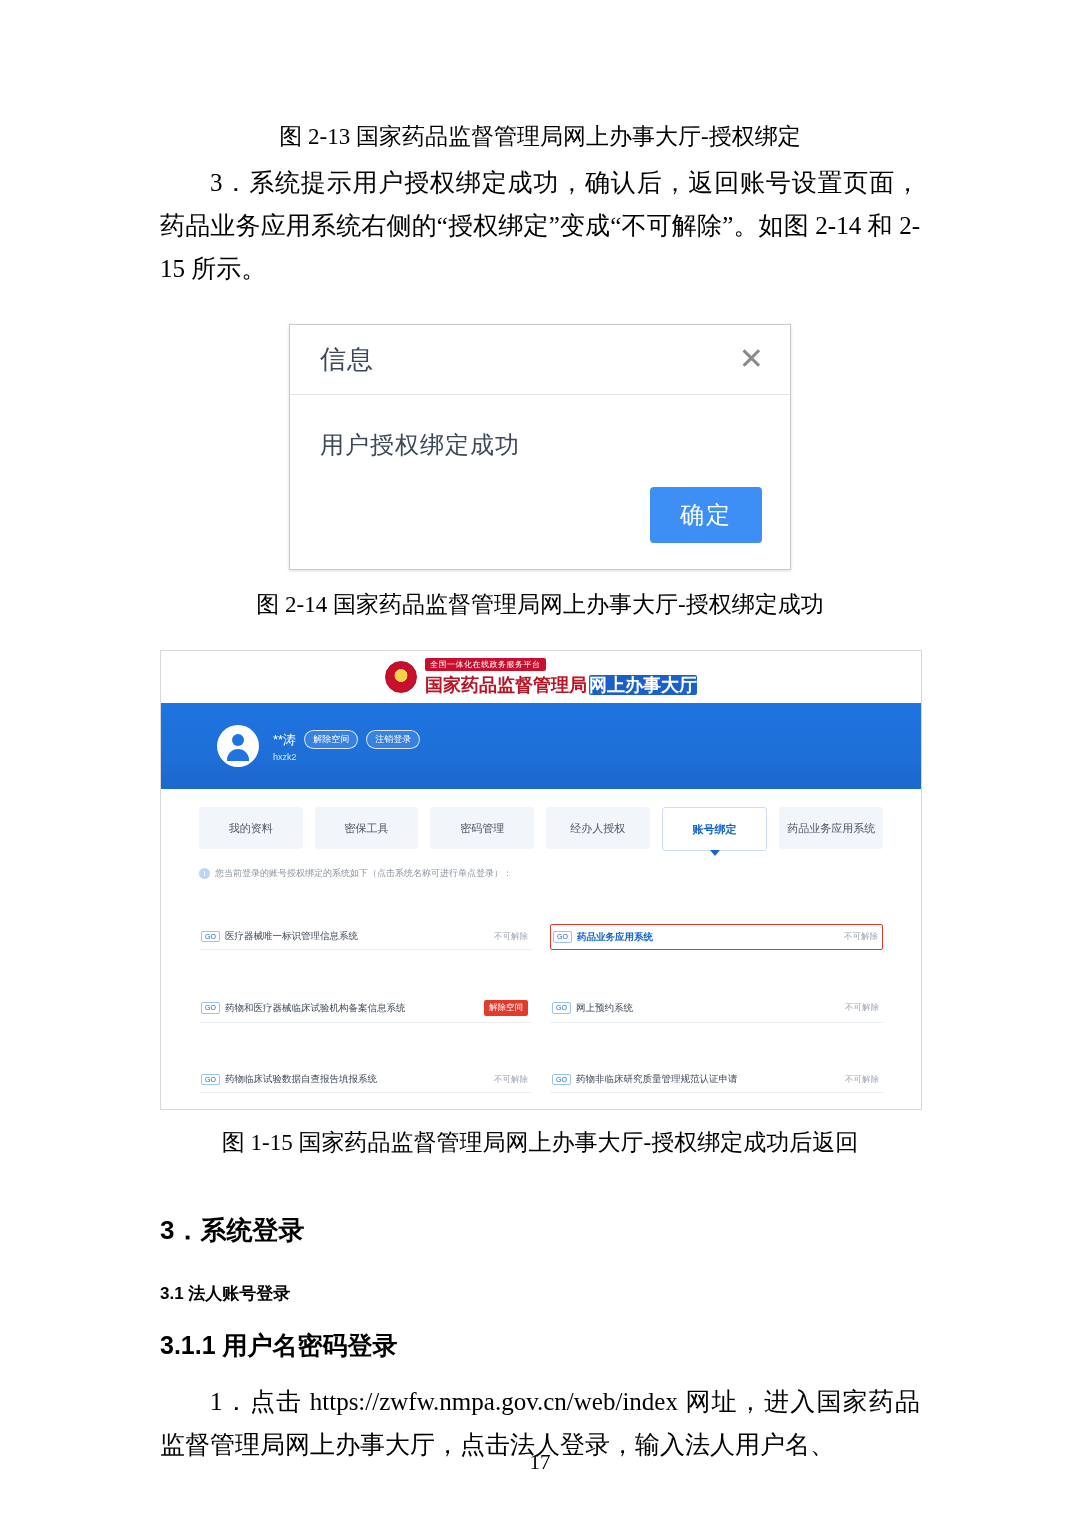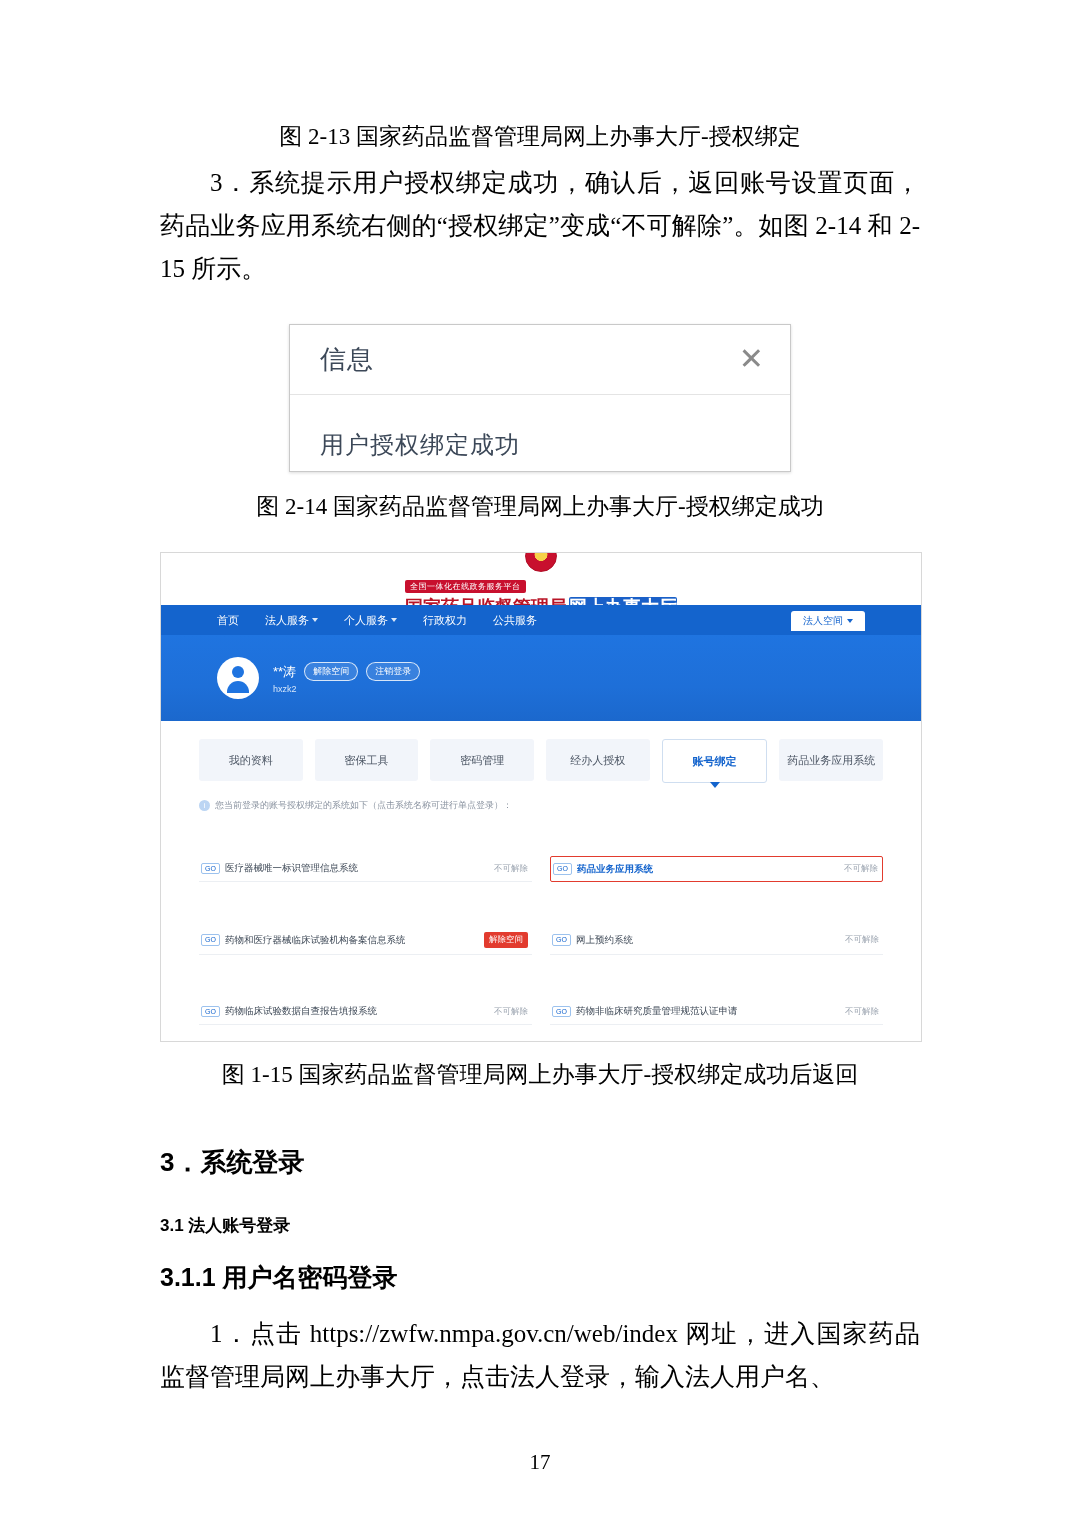--- a/index.html
+++ b/index.html
@@ -110,21 +110,20 @@
     overflow: hidden;
     font-family: "Liberation Sans", sans-serif;
   }
   .shot-top {
     height: 52px;
     background: #ffffff;
     display: flex;
     align-items: center;
     justify-content: center;
     gap: 8px;
-    flex-direction: column;
   }
   .emblem {
     width: 30px; height: 30px;
     border-radius: 50%;
     background: radial-gradient(circle at 50% 45%, #f7d24a 0 28%, #c8102e 30% 100%);
     border: 1px solid #b00d25;
     position: relative;
     flex: none;
   }
   .emblem::after {
@@ -405,58 +404,38 @@
 
     <p class="para indent">3．系统提示用户授权绑定成功，确认后，返回账号设置页面，药品业务应用系统右侧的“授权绑定”变成“不可解除”。如图 2-14 和 2-15 所示。</p>
 
     <div class="dialog-wrap">
       <div class="dialog">
         <div class="dialog-header">
           <span class="dialog-title">信息</span>
           <span class="dialog-close">✕</span>
         </div>
         <div class="dialog-body">用户授权绑定成功</div>
+        <div class="dialog-footer">
+          <button class="dialog-btn">确定</button>
+        </div>
       </div>
     </div>
 
     <p class="fig-caption">图 2-14 国家药品监督管理局网上办事大厅-授权绑定成功</p>
 
     <div class="shot">
 
       <div class="shot-top">
         <div class="emblem"></div>
         <div class="brand-col">
           <span class="brand-sub">全国一体化在线政务服务平台</span>
           <span class="brand-main"><span>国家药品监督管理局</span><span class="blue">网上办事大厅</span></span>
         </div>
       </div>
 
-      <div class="shot-nav">
-        <span class="nav-item">
-            <span>首页</span>
-          </span>
-        <span class="nav-item">
-            <span>法人服务</span>
-            <i class="caret"></i>
-          </span>
-        <span class="nav-item">
-            <span>个人服务</span>
-            <i class="caret"></i>
-          </span>
-        <span class="nav-item">
-            <span>行政权力</span>
-          </span>
-        <span class="nav-item">
-            <span>公共服务</span>
-          </span>
-        <span class="corp-space">
-            <span>法人空间</span>
-            <i class="caret"></i>
-          </span>
-      </div>
 
       <div class="shot-hero">
         <div class="avatar"></div>
         <div class="user-col">
           <div class="user-row">
             <span class="user-name">**涛</span>
             <span class="pill">解除空间</span>
             <span class="pill">注销登录</span>
           </div>
           <span class="user-id">hxzk2</span>

